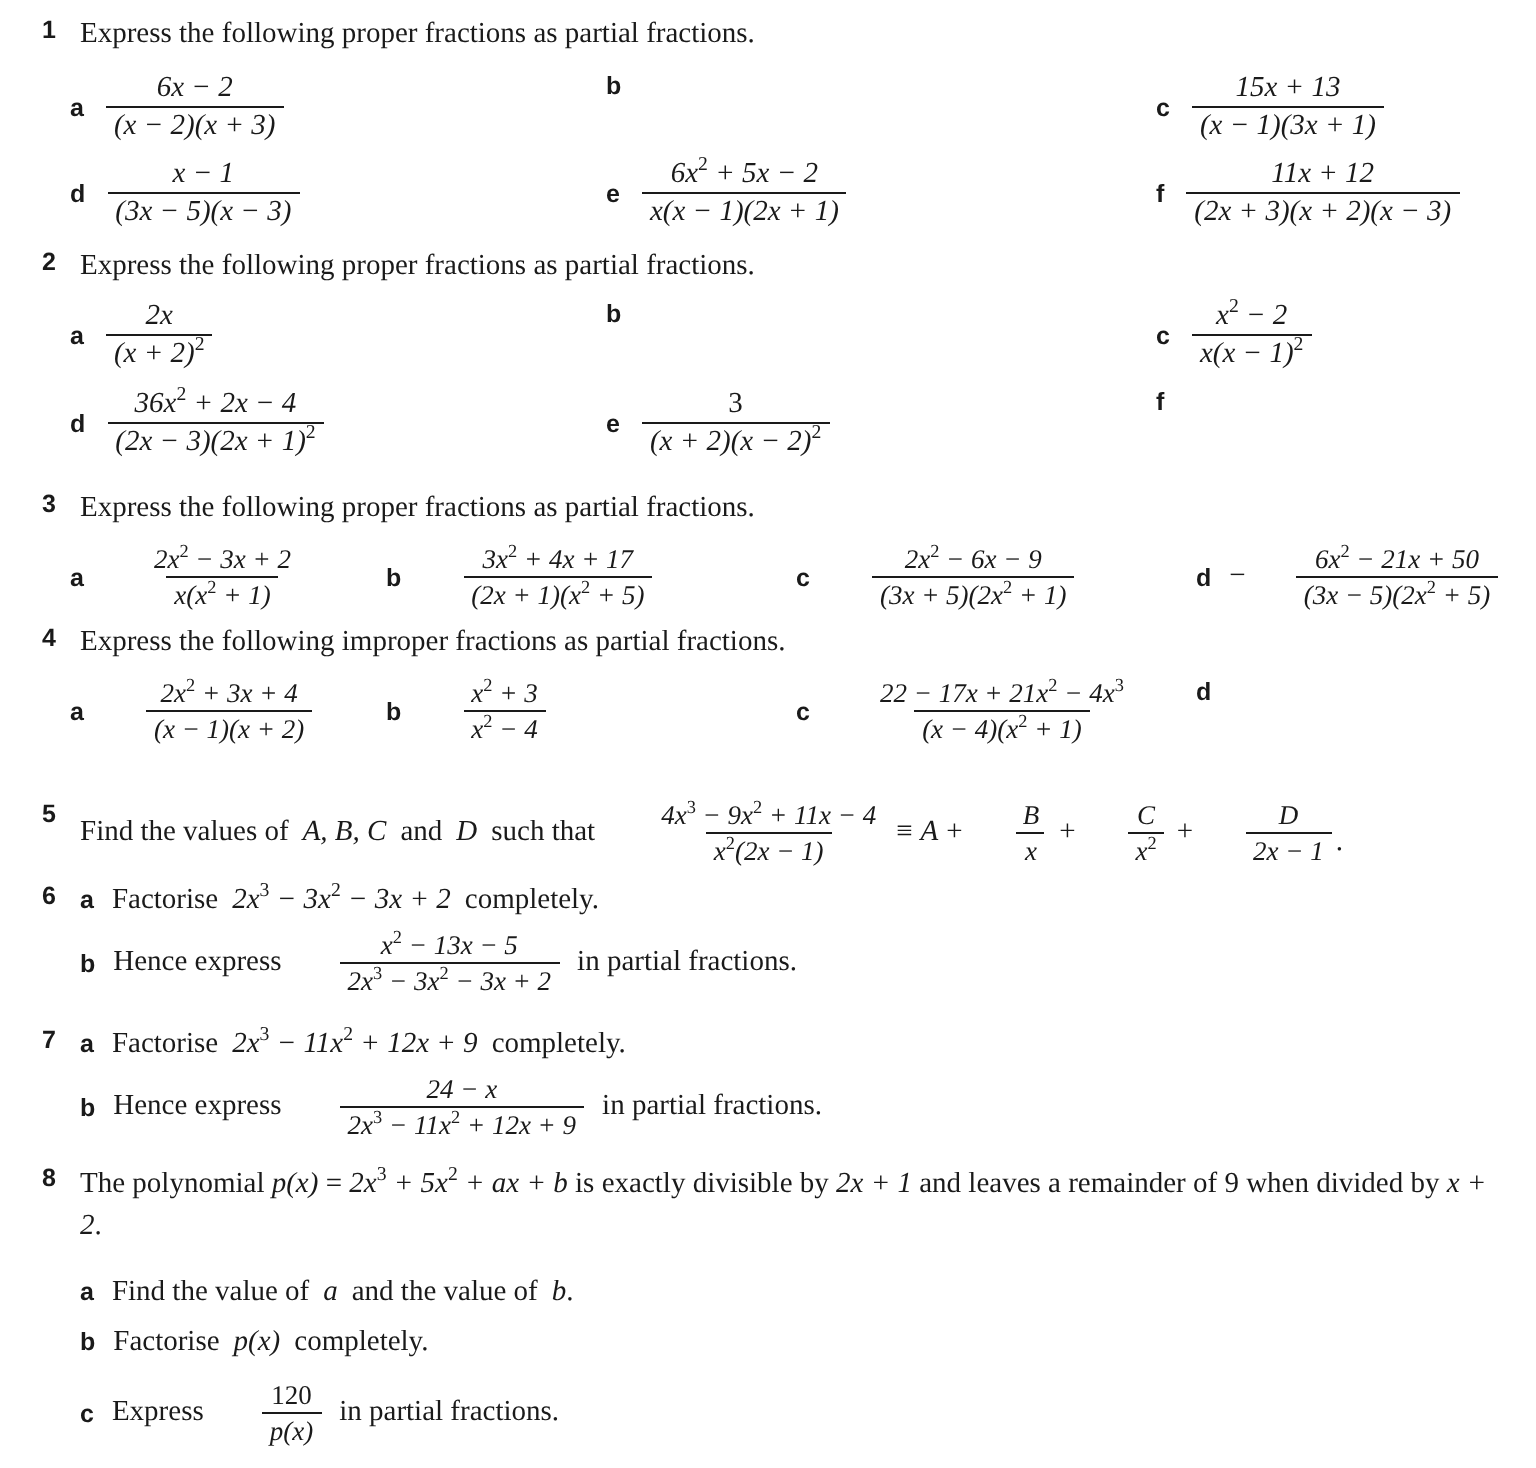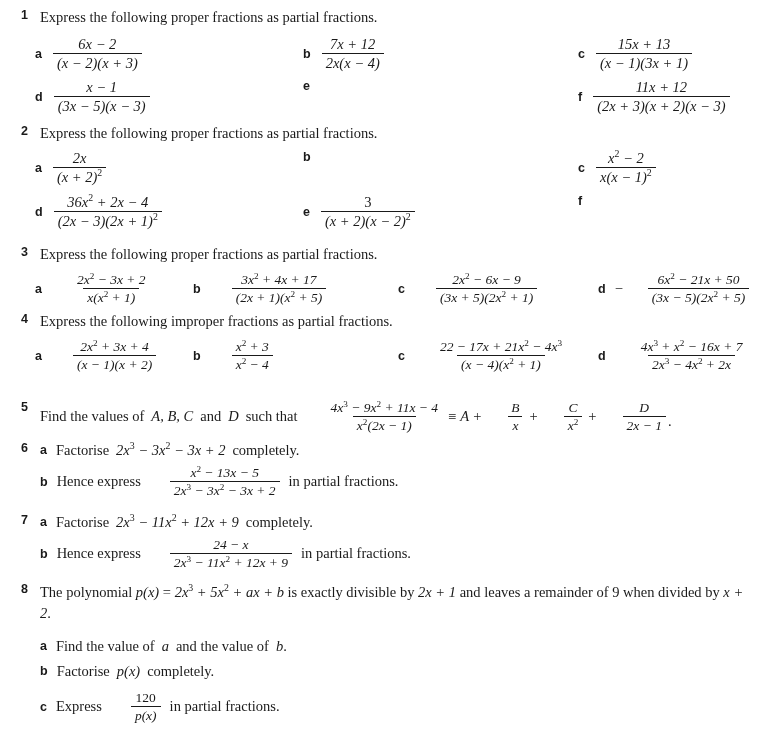--- a/index.html
+++ b/index.html
@@ -126,26 +126,20 @@
       <span class="ptext">
         <span class="frac m">
           <span class="num">6x − 2</span>
           <span class="den">(x − 2)(x + 3)</span>
         </span>
       </span>
     </div>
 
     <div class="part" style="left:303px; top:0px;">
       <span class="plet">b</span>
-      <span class="ptext">
-        <span class="frac m">
-          <span class="num">7x + 12</span>
-          <span class="den">2x(x − 4)</span>
-        </span>
-      </span>
     </div>
 
     <div class="part" style="left:578px; top:0px;">
       <span class="plet">c</span>
       <span class="ptext">
         <span class="frac m">
           <span class="num">15x + 13</span>
           <span class="den">(x − 1)(3x + 1)</span>
         </span>
       </span>
@@ -156,20 +150,26 @@
       <span class="ptext">
         <span class="frac m">
           <span class="num">x − 1</span>
           <span class="den">(3x − 5)(x − 3)</span>
         </span>
       </span>
     </div>
 
     <div class="part" style="left:303px; top:43px;">
       <span class="plet">e</span>
+      <span class="ptext">
+        <span class="frac m">
+          <span class="num">6x<sup class="expn">2</sup> + 5x − 2</span>
+          <span class="den">x(x − 1)(2x + 1)</span>
+        </span>
+      </span>
     </div>
 
     <div class="part" style="left:578px; top:43px;">
       <span class="plet">f</span>
       <span class="ptext">
         <span class="frac m">
           <span class="num">11x + 12</span>
           <span class="den">(2x + 3)(x + 2)(x − 3)</span>
         </span>
       </span>
@@ -296,26 +296,20 @@
       <span class="plet">c</span>
       <span class="ptext">
         <span class="frac small m">
           <span class="num">22 − 17x + 21x<sup class="expn">2</sup> − 4x<sup class="expn">3</sup></span>
           <span class="den">(x − 4)(x<sup class="expn">2</sup> + 1)</span>
         </span>
       </span>
     </div>
     <div class="part" style="left:598px; top:0px;">
       <span class="plet">d</span>
-      <span class="ptext">
-        <span class="frac small m">
-          <span class="num">4x<sup class="expn">3</sup> + x<sup class="expn">2</sup> − 16x + 7</span>
-          <span class="den">2x<sup class="expn">3</sup> − 4x<sup class="expn">2</sup> + 2x</span>
-        </span>
-      </span>
     </div>
   </div>
 
   <div class="q" style="position:absolute; top:400px; left:0; width:768px;">
     <span class="qnum">5</span>
     <div class="qstem" style="display:flex; align-items:center; flex-wrap:nowrap; white-space:nowrap;">
       <span>Find the values of</span>
         <span class="sp-wide"></span>
       <span class="m">A, B, C</span>
         <span class="sp-wide"></span>

